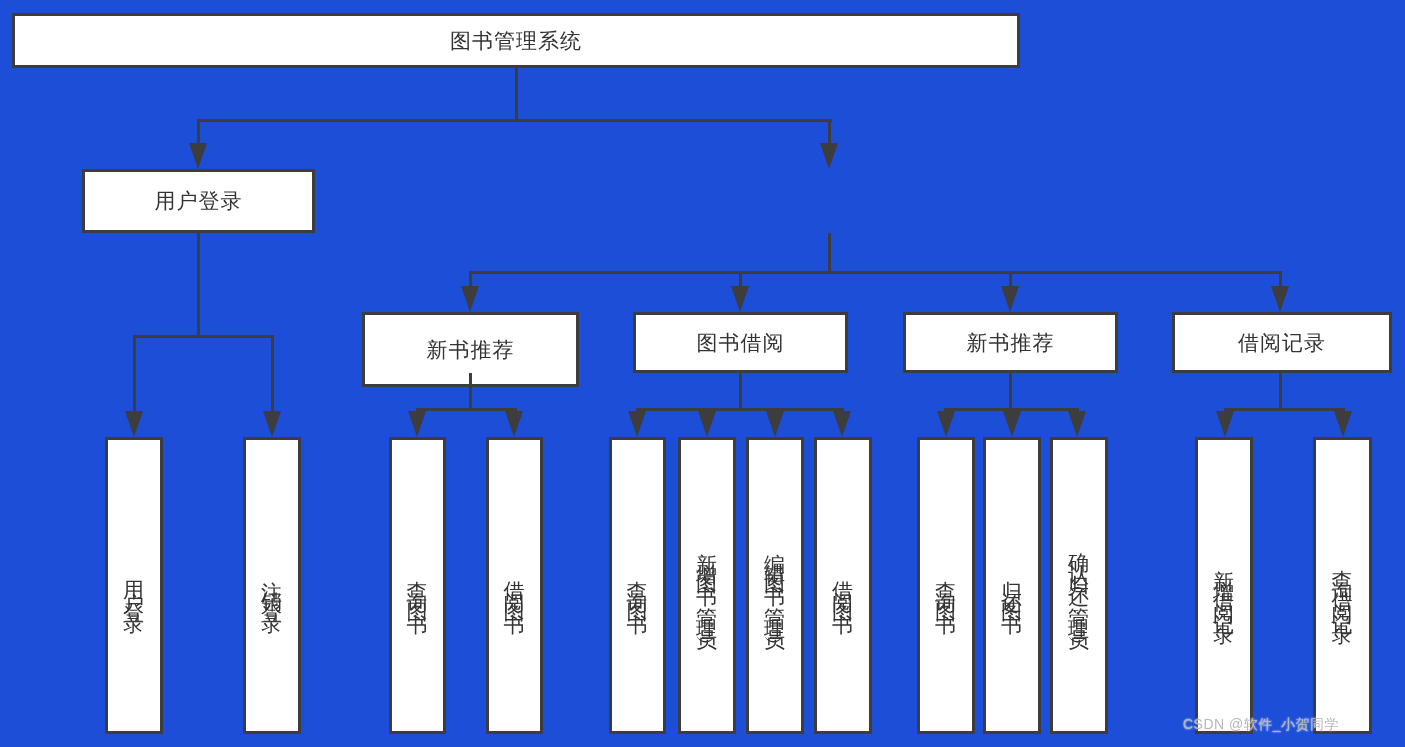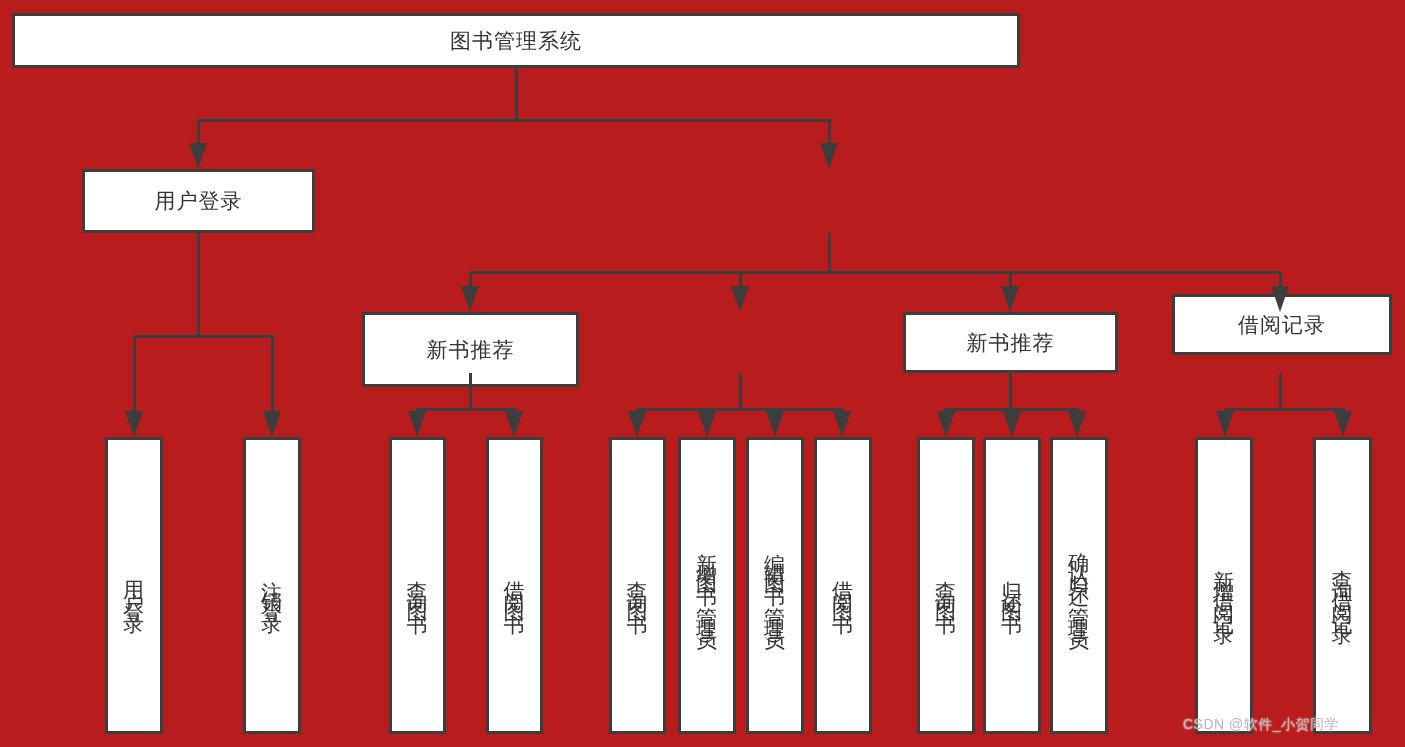--- a/index.html
+++ b/index.html
@@ -3,21 +3,21 @@
 <meta charset="utf-8">
 <style>
   :root{
     --line:#3d3d3d;
     --text:#333333;
   }
   html,body{margin:0;padding:0;background:#ffffff;}
   .stage{
     position:relative;
     width:1405px;height:747px;
-    background:#b91c1c;
+    background:#1d4ed8;
     font-family:"Liberation Sans","DejaVu Sans",sans-serif;
     color:var(--text);
     overflow:hidden;
   }
   .box{
     position:absolute;
     box-sizing:border-box;
     border:3px solid var(--line);
     background:#ffffff;
     display:flex;align-items:center;justify-content:center;
@@ -67,24 +67,27 @@
     <span>图书管理系统</span>
   </div>
 
   <div class="box h-box" style="left:82px;top:169px;width:233px;height:64px;">
     <span>用户登录</span>
   </div>
 
   <div class="box h-box" style="left:362px;top:312px;width:217px;height:75px;">
     <span>新书推荐</span>
   </div>
+  <div class="box h-box" style="left:633px;top:312px;width:215px;height:61px;">
+    <span>图书借阅</span>
+  </div>
   <div class="box h-box" style="left:903px;top:312px;width:215px;height:61px;">
     <span>新书推荐</span>
   </div>
-  <div class="box h-box" style="left:1172px;top:294px;width:220px;height:61px;">
+  <div class="box h-box" style="left:1172px;top:312px;width:220px;height:61px;">
     <span>借阅记录</span>
   </div>
 
   <div class="box v-box" style="left:105px;top:437px;width:58px;height:297px;">
     <span>用户登录</span>
   </div>
   <div class="box v-box" style="left:243px;top:437px;width:58px;height:297px;">
     <span>注销登录</span>
   </div>
 

